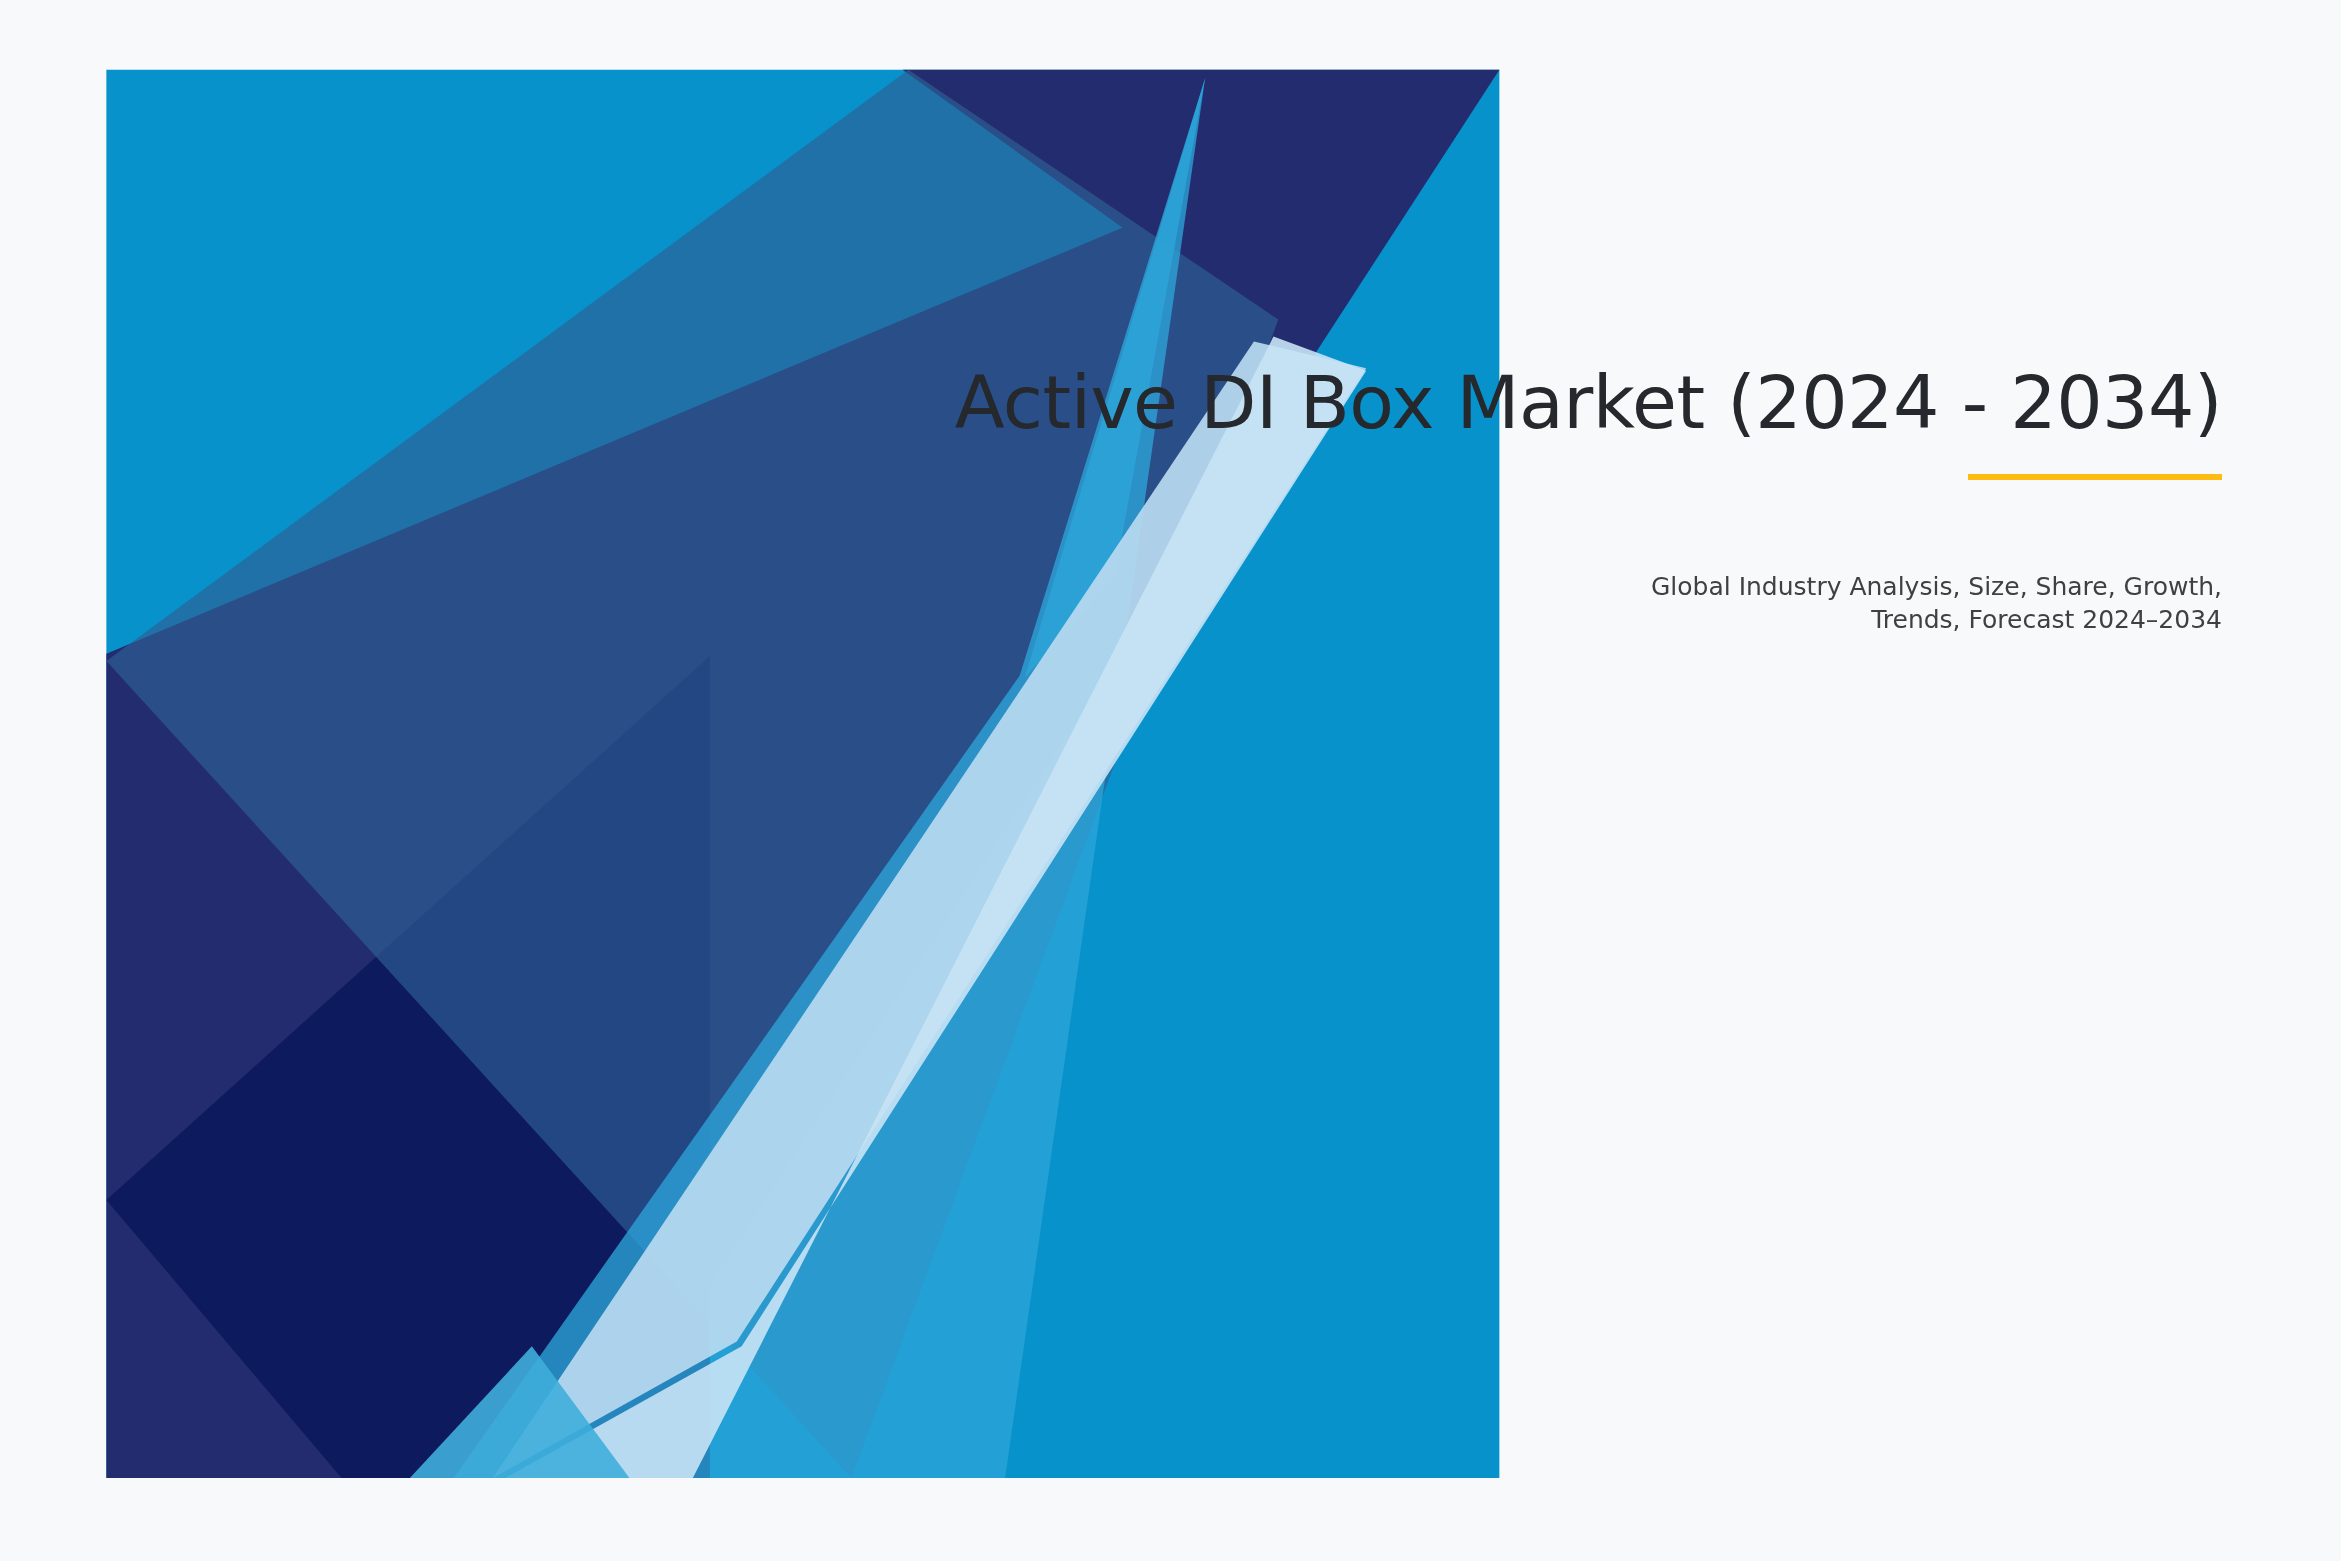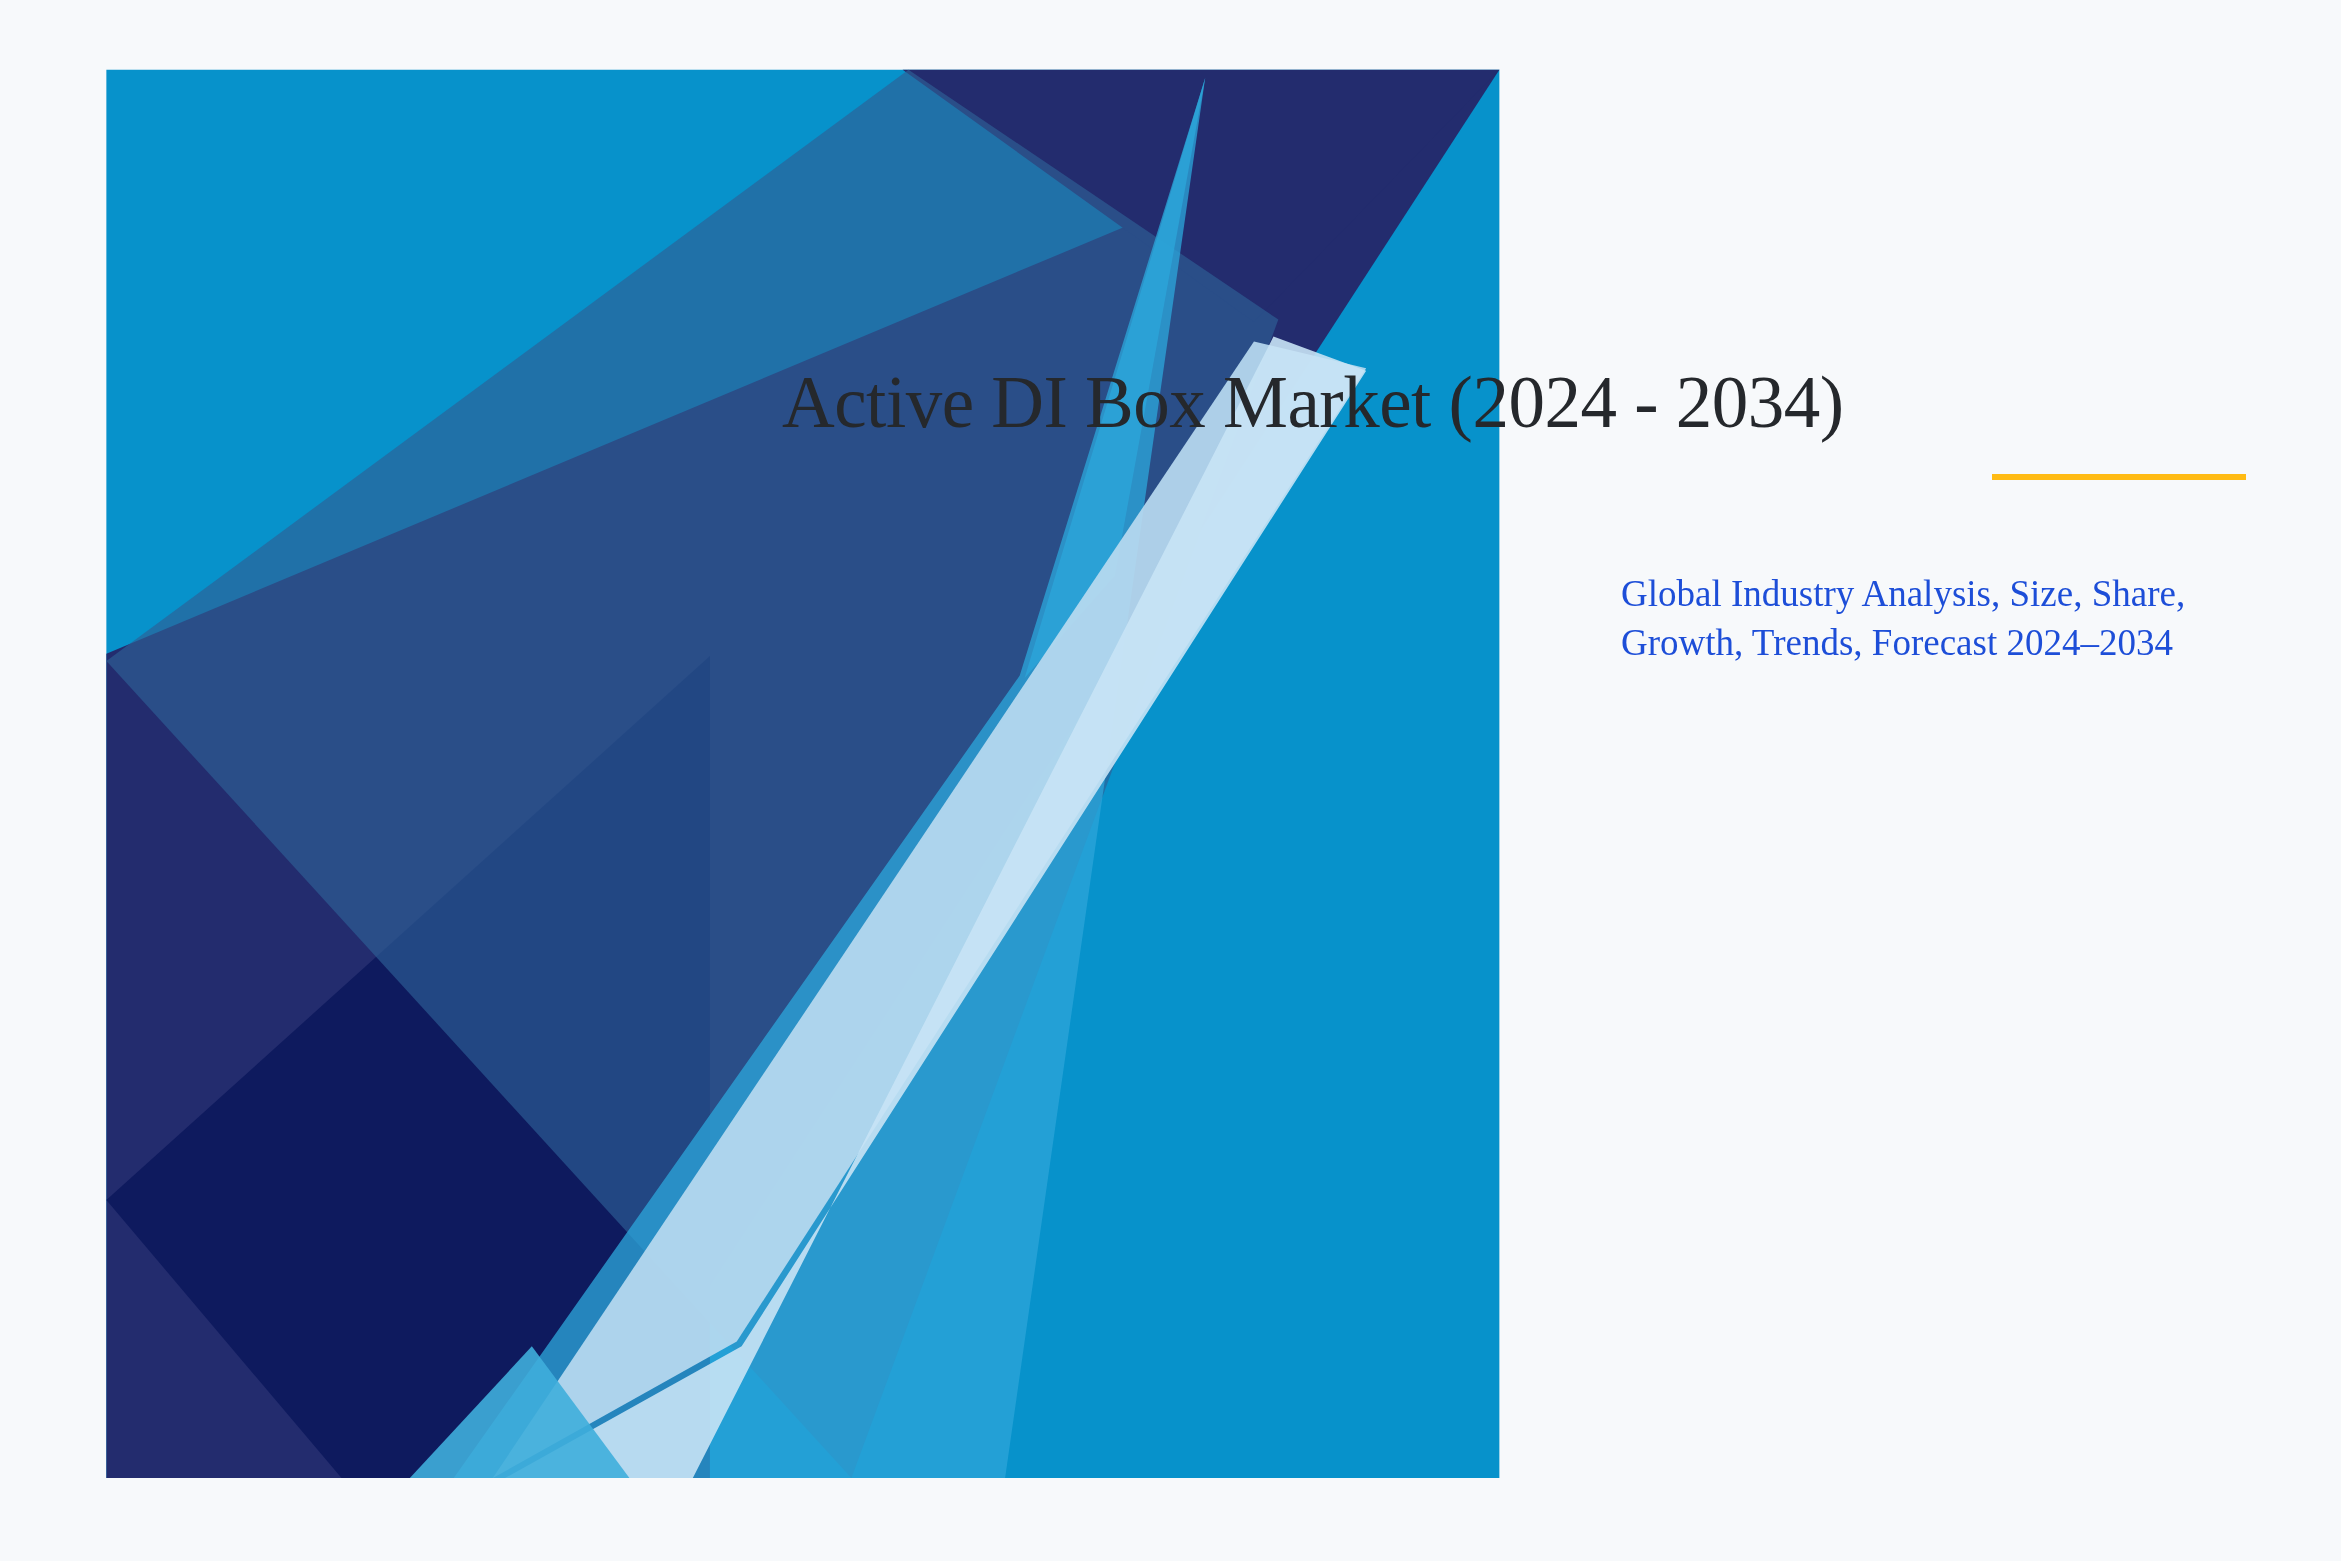--- a/index.html
+++ b/index.html
@@ -25,24 +25,24 @@
     left: 0;
     top: 0;
     width: 2342px;
     height: 1561px;
     pointer-events: none;
   }
 
   
   #text-block {
     position: absolute;
-    right: 96px;
+    right: 120px;
     top: 361px;
     width: 1464px;
-    font-family: Liberation Serif, serif;
+    text-align: right;
   }
 
   #page-title {
     margin: 0;
     font-size: 73px;
     font-weight: 400;
     line-height: 1.16;
     letter-spacing: -0.5px;
     color: #25282C;
     white-space: nowrap;
@@ -55,24 +55,24 @@
   }
 
   #title-rule {
     width: 254px;
     height: 6.3px;
     background: #FFBB14;
   }
 
   #page-subtitle {
     margin: 90px 0 0 0;
-    font-size: 37px;
+    font-size: 25px;
     font-weight: 400;
     line-height: 1.32;
-    color: #1d4ed8;
+    color: #404040;
     max-width: 625px;
     margin-left: auto;
   }
 </style>
 </head>
 <body>
 
 <div id="slide">
 
   <svg id="artwork" viewBox="0 0 4800 3200" preserveAspectRatio="none" xmlns="http://www.w3.org/2000/svg">

